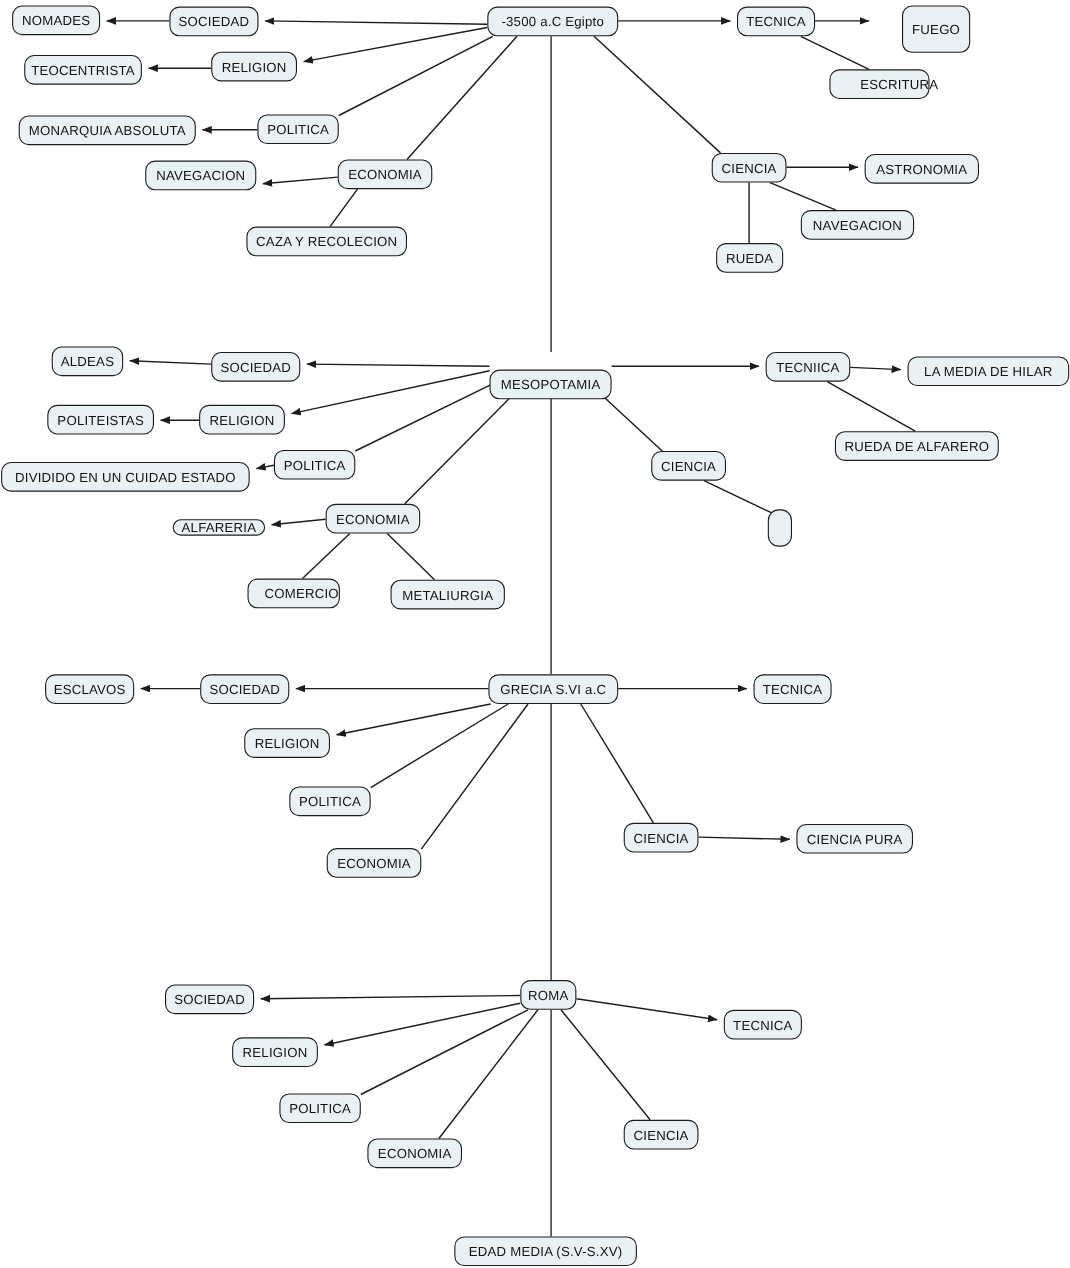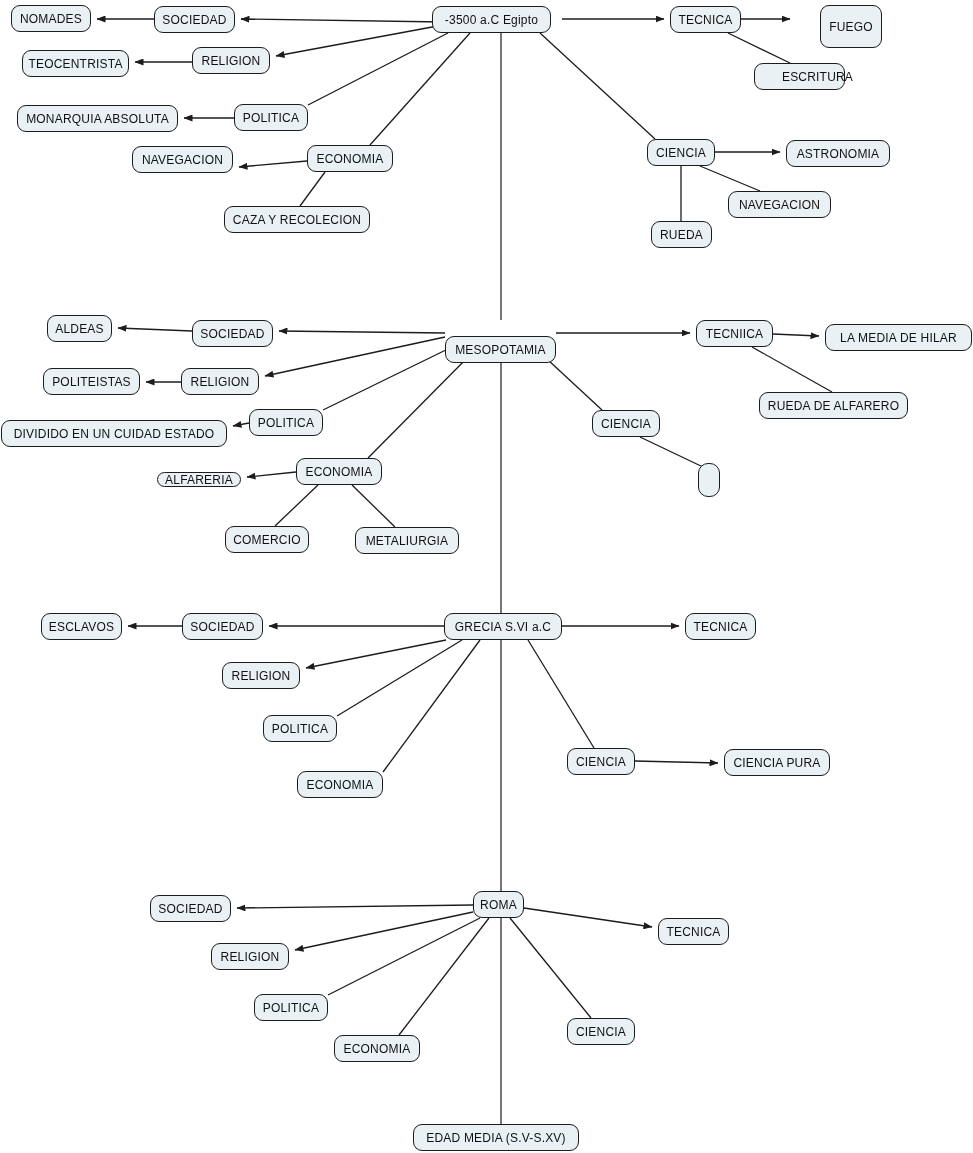--- a/index.html
+++ b/index.html
@@ -103,21 +103,21 @@
         <line x1="473" y1="905" x2="237" y2="908" stroke="#1c1c1c" stroke-width="1.3" marker-end="url(#arrowhead)"></line>
         <line x1="473" y1="912" x2="295" y2="950" stroke="#1c1c1c" stroke-width="1.3" marker-end="url(#arrowhead)"></line>
         <line x1="480" y1="918" x2="328" y2="995" stroke="#1c1c1c" stroke-width="1.3"></line>
         <line x1="489" y1="918" x2="399" y2="1035" stroke="#1c1c1c" stroke-width="1.3"></line>
         <line x1="510" y1="918" x2="591" y2="1018" stroke="#1c1c1c" stroke-width="1.3"></line>
         <line x1="524" y1="908" x2="652" y2="927" stroke="#1c1c1c" stroke-width="1.3" marker-end="url(#arrowhead)"></line>
         <line x1="501" y1="918" x2="501" y2="1124" stroke="#1c1c1c" stroke-width="1.2"></line>
       </g>
   </svg>
   <div id="nodes-layer">
-      <div class="node" style="left: 432px; top: 6px; width: 119px; height: 27px; align-items: center;">
+      <div class="node" style="left: 443px; top: 6px; width: 119px; height: 27px; align-items: center;">
         <span>-3500 a.C Egipto</span>
       </div>
       <div class="node" style="left: 154px; top: 6px; width: 81px; height: 27px;">
         <span>SOCIEDAD</span>
       </div>
       <div class="node" style="left: 11px; top: 5px; width: 80px; height: 27px;">
         <span>NOMADES</span>
       </div>
       <div class="node" style="left: 192px; top: 47px; width: 78px; height: 27px;">
         <span>RELIGION</span>
@@ -181,21 +181,21 @@
       </div>
       <div class="node" style="left: 1px; top: 420px; width: 226px; height: 27px;">
         <span>DIVIDIDO EN UN CUIDAD ESTADO</span>
       </div>
       <div class="node" style="left: 296px; top: 458px; width: 86px; height: 27px;">
         <span>ECONOMIA</span>
       </div>
       <div class="node" style="left: 157px; top: 472px; width: 84px; height: 15px;">
         <span>ALFARERIA</span>
       </div>
-      <div class="node" style="left: 225px; top: 526px; width: 84px; height: 27px;">
+      <div class="node" style="left: 225px; top: 526px; width: 84px; height: 27px; justify-content: flex-end;">
         <span>COMERCIO</span>
       </div>
       <div class="node" style="left: 355px; top: 527px; width: 104px; height: 27px;">
         <span>METALIURGIA</span>
       </div>
       <div class="node" style="left: 696px; top: 320px; width: 77px; height: 27px;">
         <span>TECNIICA</span>
       </div>
       <div class="node" style="left: 825px; top: 324px; width: 147px; height: 27px;">
         <span>LA MEDIA DE HILAR</span>

